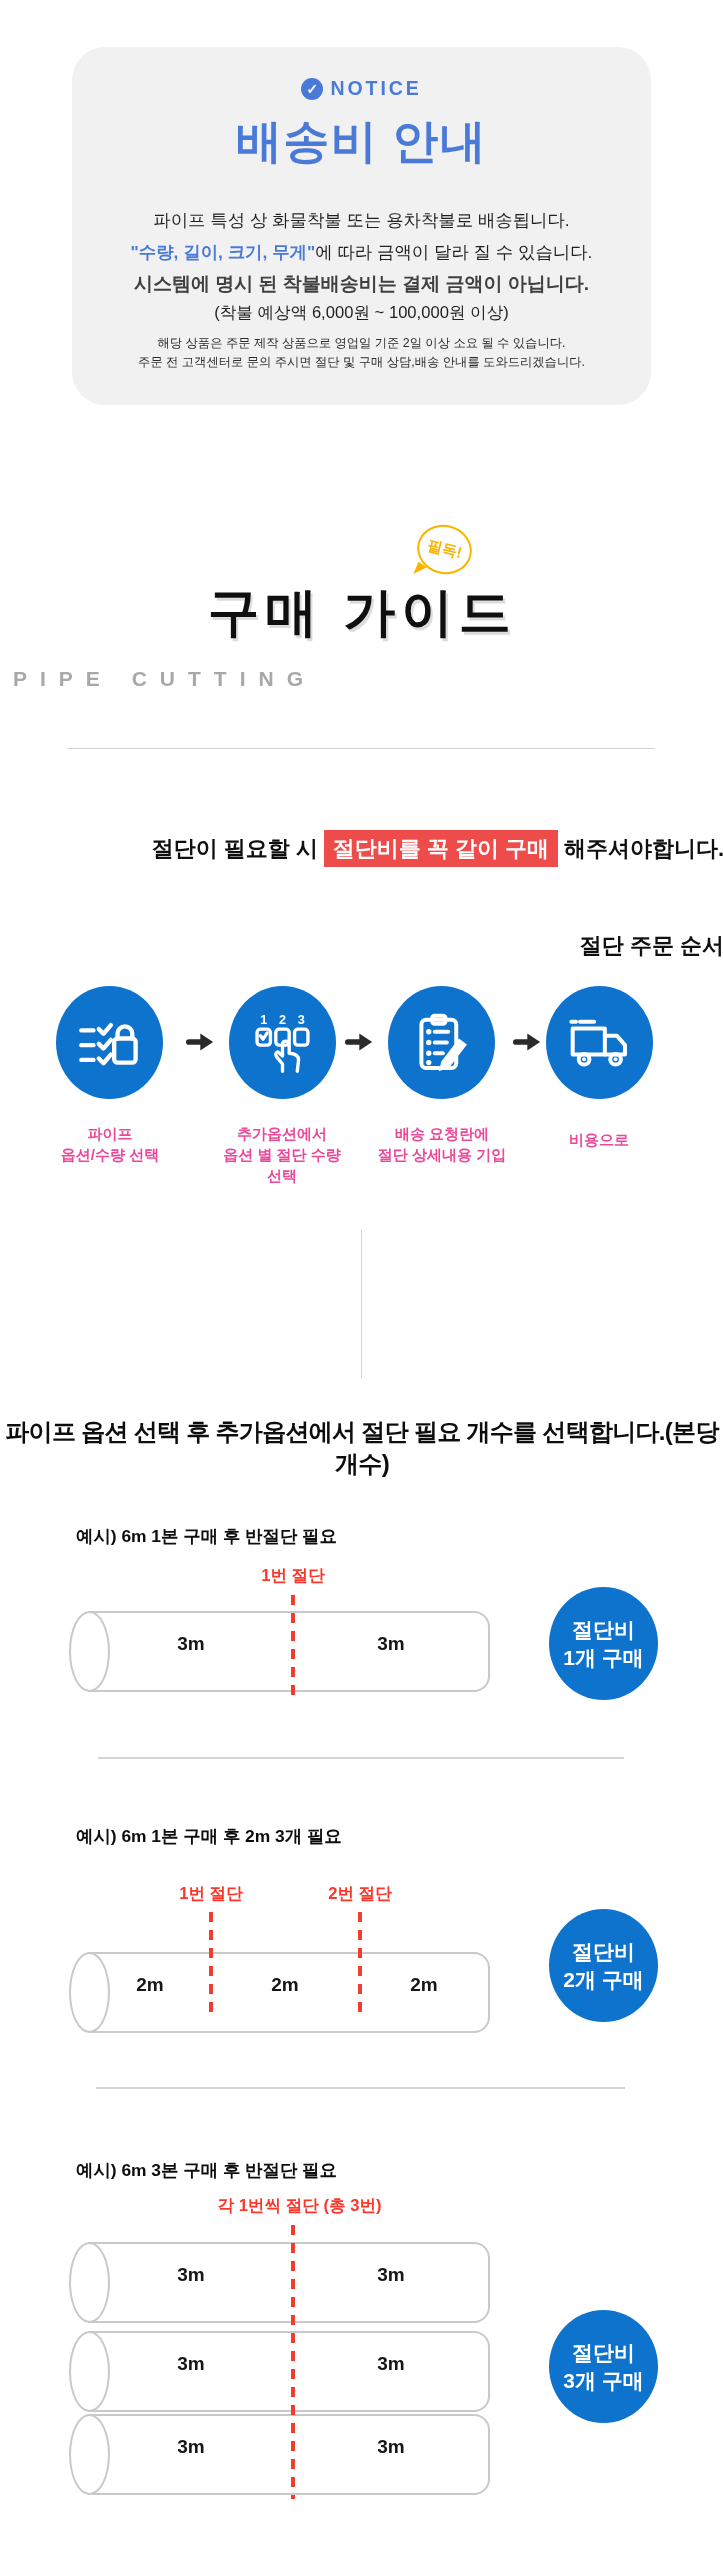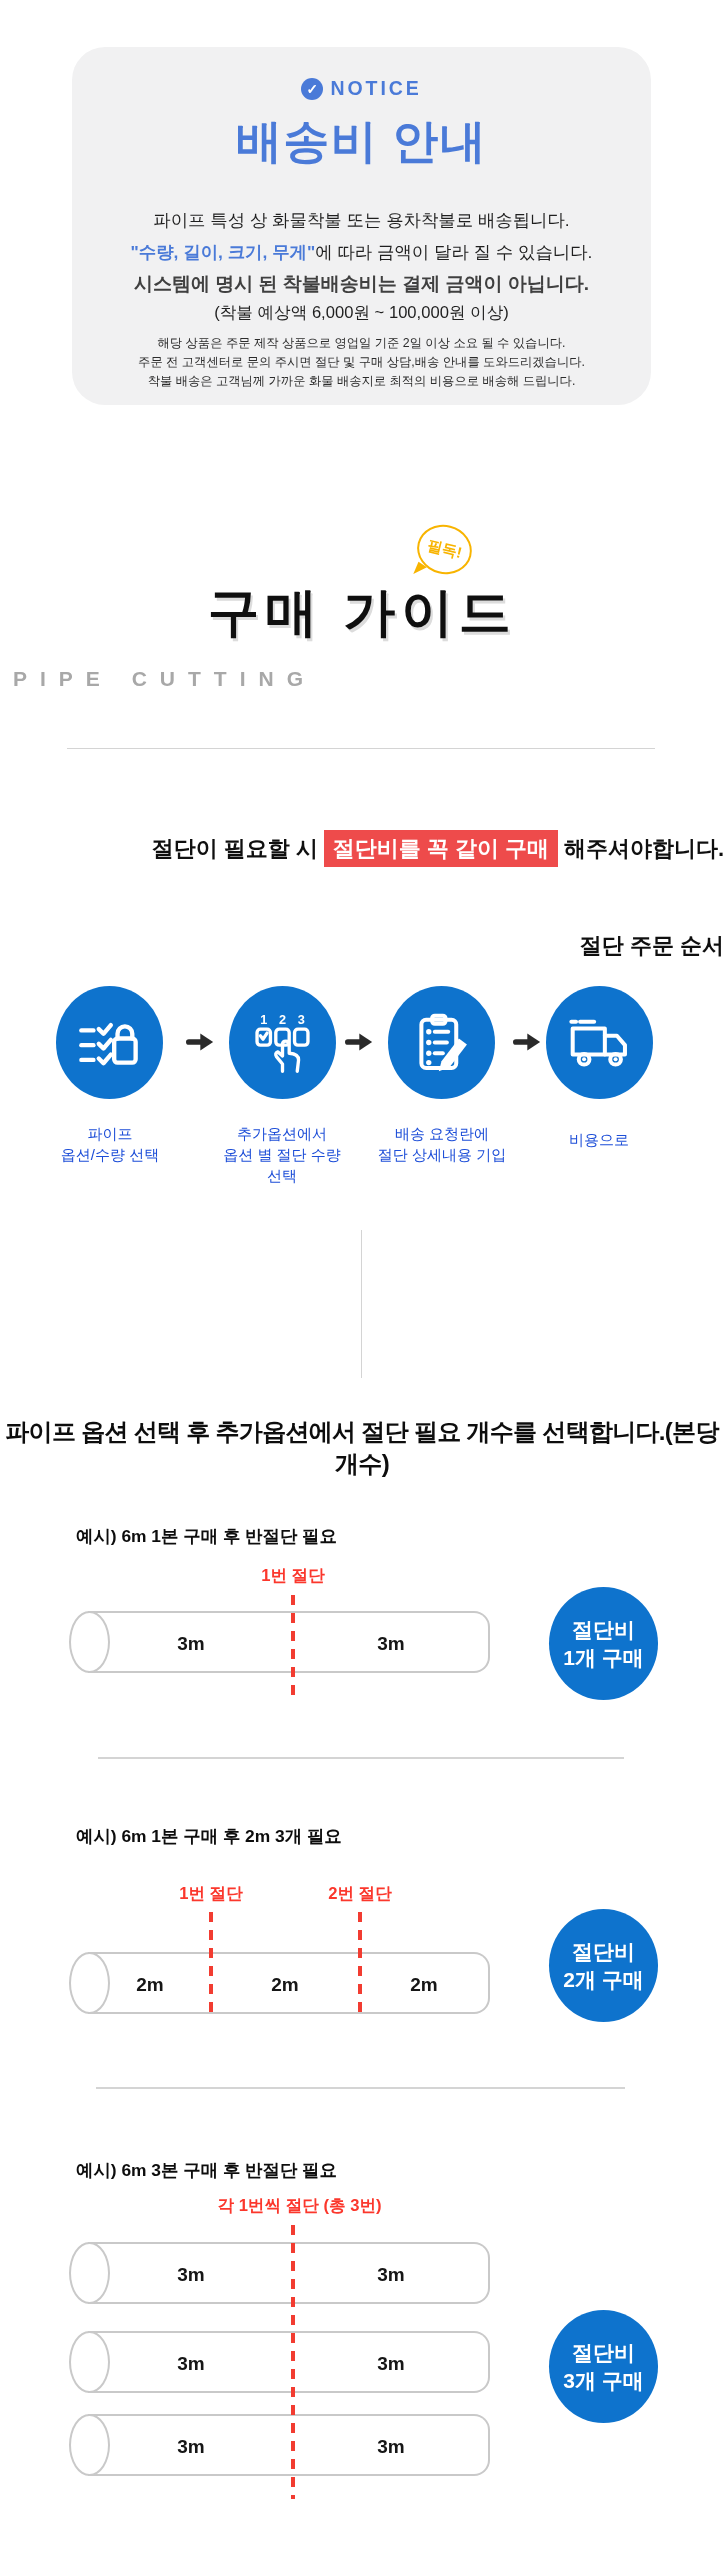--- a/index.html
+++ b/index.html
@@ -54,34 +54,34 @@
   
   .steps-title { position:absolute; top:931px; left:0; right:0; text-align:right;
                  font-size:22px; font-weight:bold; color:#0f0f0f; }
   .step-circle { position:absolute; top:986px; width:107px; height:113px; border-radius:50%;
                  background:#0e73cd; display:flex; align-items:center; justify-content:center; }
   .step-circle svg { width:67px; height:67px; }
   .sc-1 { left:56px; } .sc-2 { left:229px; } .sc-3 { left:388px; } .sc-4 { left:546px; }
   .step-arrow { position:absolute; top:1031px; width:30px; height:22px; }
   .sa-1 { left:186px; } .sa-2 { left:345px; } .sa-3 { left:513px; }
   .step-label { position:absolute; top:1123px; width:174px; text-align:center;
-                font-size:15px; font-weight:normal; line-height:21px; color:#1d4ed8;
+                font-size:15px; font-weight:bold; line-height:21px; color:#ec4899;
                 white-space:pre-line; }
   .sl-1 { left:23px; } .sl-2 { left:195px; } .sl-3 { left:355px; } .sl-4 { left:512px; top:1129px; }
   .v-connector { position:absolute; left:361px; top:1230px; width:1.4px; height:148px; background:#d4d4d4; }
 
   .select-note { position:absolute; top:1416px; left:0; right:0; text-align:center;
                  font-size:24px; font-weight:bold; color:#0d0d0d; letter-spacing:-0.7px; }
 
   
   .ex-title { position:absolute; left:76px; font-size:17.4px; font-weight:bold; color:#0d0d0d; }
   .cut-label { position:absolute; text-align:center; font-size:16.6px; font-weight:bold; color:#fb372c; }
   .red-dash { position:absolute; width:3.6px; z-index:5;
               background:repeating-linear-gradient(to bottom, #f23c31 0 10px, transparent 10px 18px); }
-  .pipe { position:absolute; left:69px; width:421px; height:62px;text-decoration:underline; }
+  .pipe { position:absolute; left:69px; width:421px; height:81px;text-decoration:underline; }
   .pipe-body { position:absolute; left:19px; top:0; right:0; bottom:0; background:#fff;
                border:2.9px solid #c9c9c9; border-left:none; border-radius:0 16px 16px 0; }
   .pipe-cap { position:absolute; left:0; top:0; width:41px; height:100%;
               border:2.9px solid #c9c9c9; border-radius:50%; background:transparent; }
   .seg { position:absolute; top:22.4px; width:58px; text-align:center;
          font-size:19px; font-weight:bold; color:#161616; z-index:3; }
   .badge { position:absolute; left:549px; width:109px; height:113px; border-radius:50%;
            background:#0e73cd; color:#fff; display:flex; flex-direction:column;
            align-items:center; justify-content:center; text-align:center;
            font-size:21px; font-weight:bold; line-height:28px; }
@@ -97,21 +97,20 @@
       <span>NOTICE</span>
     </div>
     <div class="notice-title">배송비 안내</div>
     <div class="n-line n-line1">파이프 특성 상 화물착불 또는 용차착불로 배송됩니다.</div>
     <div class="n-line n-line2"><b>"수량, 길이, 크기, 무게"</b><span>에 따라 금액이 달라 질 수 있습니다.</span></div>
     <div class="n-line n-line3">시스템에 명시 된 착불배송비는 결제 금액이 아닙니다.</div>
     <div class="n-line n-line4">(착불 예상액 6,000원 ~ 100,000원 이상)</div>
     <div class="n-notes">
       <div>해당 상품은 주문 제작 상품으로 영업일 기준 2일 이상 소요 될 수 있습니다.</div>
       <div>주문 전 고객센터로 문의 주시면 절단 및 구매 상담,배송 안내를 도와드리겠습니다.</div>
-      <div>착불 배송은 고객님께 가까운 화물 배송지로 최적의 비용으로 배송해 드립니다.</div>
     </div>
   </div>
 
   <div class="bubble">
     <span class="bubble-text">필독!</span>
     <span class="bubble-tail"></span>
   </div>
   <div class="guide-title">구매 가이드</div>
   <div class="guide-sub">PIPE CUTTING</div>
   <div class="divider divider-1"></div>

